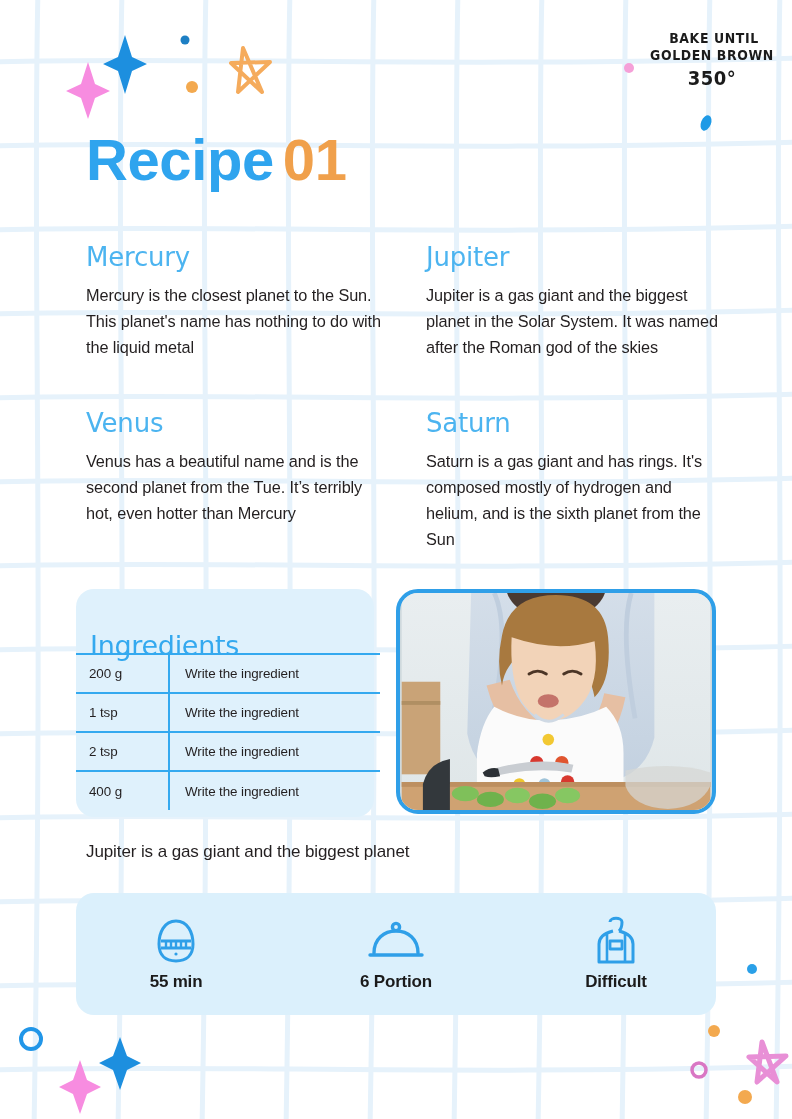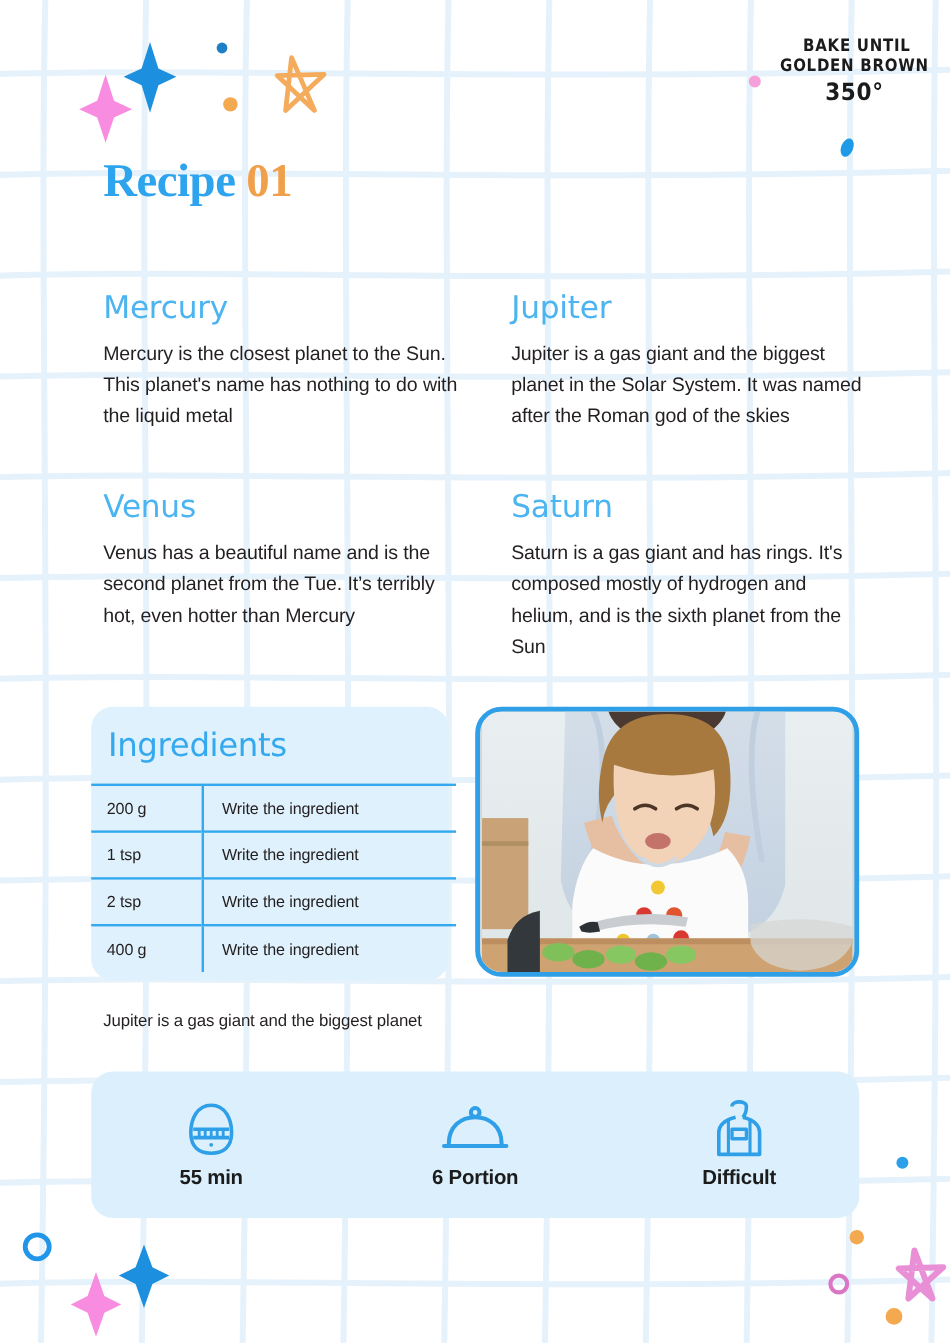--- a/index.html
+++ b/index.html
@@ -68,22 +68,22 @@
     margin-top: 3px;
     letter-spacing: 0.5px;
     transform: scaleY(1.1);
   }
 
   
   .recipe-title {
     position: absolute;
     top: 131px;
     left: 86px;
-    font-family: Liberation Serif, serif;
-    font-size: 39px;
+    font-family: Liberation Sans, sans-serif;
+    font-size: 58px;
     font-weight: 700;
     letter-spacing: -0.4px;
     line-height: 1;
     white-space: nowrap;
   }
   .recipe-title .word { color: #2fa4ee; }
   .recipe-title .num  { color: #f0a04b; margin-left: 9px; font-weight: 600; }
 
   
   .planet {
@@ -121,20 +121,21 @@
     background: #dff1fc;
     border-radius: 18px;
   }
   .ingredients-card h2 {
     font-family: "DejaVu Sans", sans-serif;
     font-size: 27px;
     font-weight: 500;
     color: #34a9ef;
     letter-spacing: -0.3px;
     padding: 17px 0 0 14px;
+    margin-top: 24px;
   }
   .ing-table {
     position: absolute;
     top: 64px;
     left: 0px;
     width: 304px;
     border-collapse: collapse;
   }
   .ing-table td {
     font-size: 13.4px;
@@ -167,21 +168,21 @@
     overflow: hidden;
     background: #cfd9dd;
   }
   .photo-frame svg { display: block; width: 100%; height: 100%; }
 
   
   .caption {
     position: absolute;
     top: 842px;
     left: 86px;
-    font-size: 14px;
+    font-size: 17px;
     color: #231f20;
     letter-spacing: -0.1px;
   }
 
   
   .info-panel {
     position: absolute;
     top: 893px;
     left: 76px;
     width: 640px;

